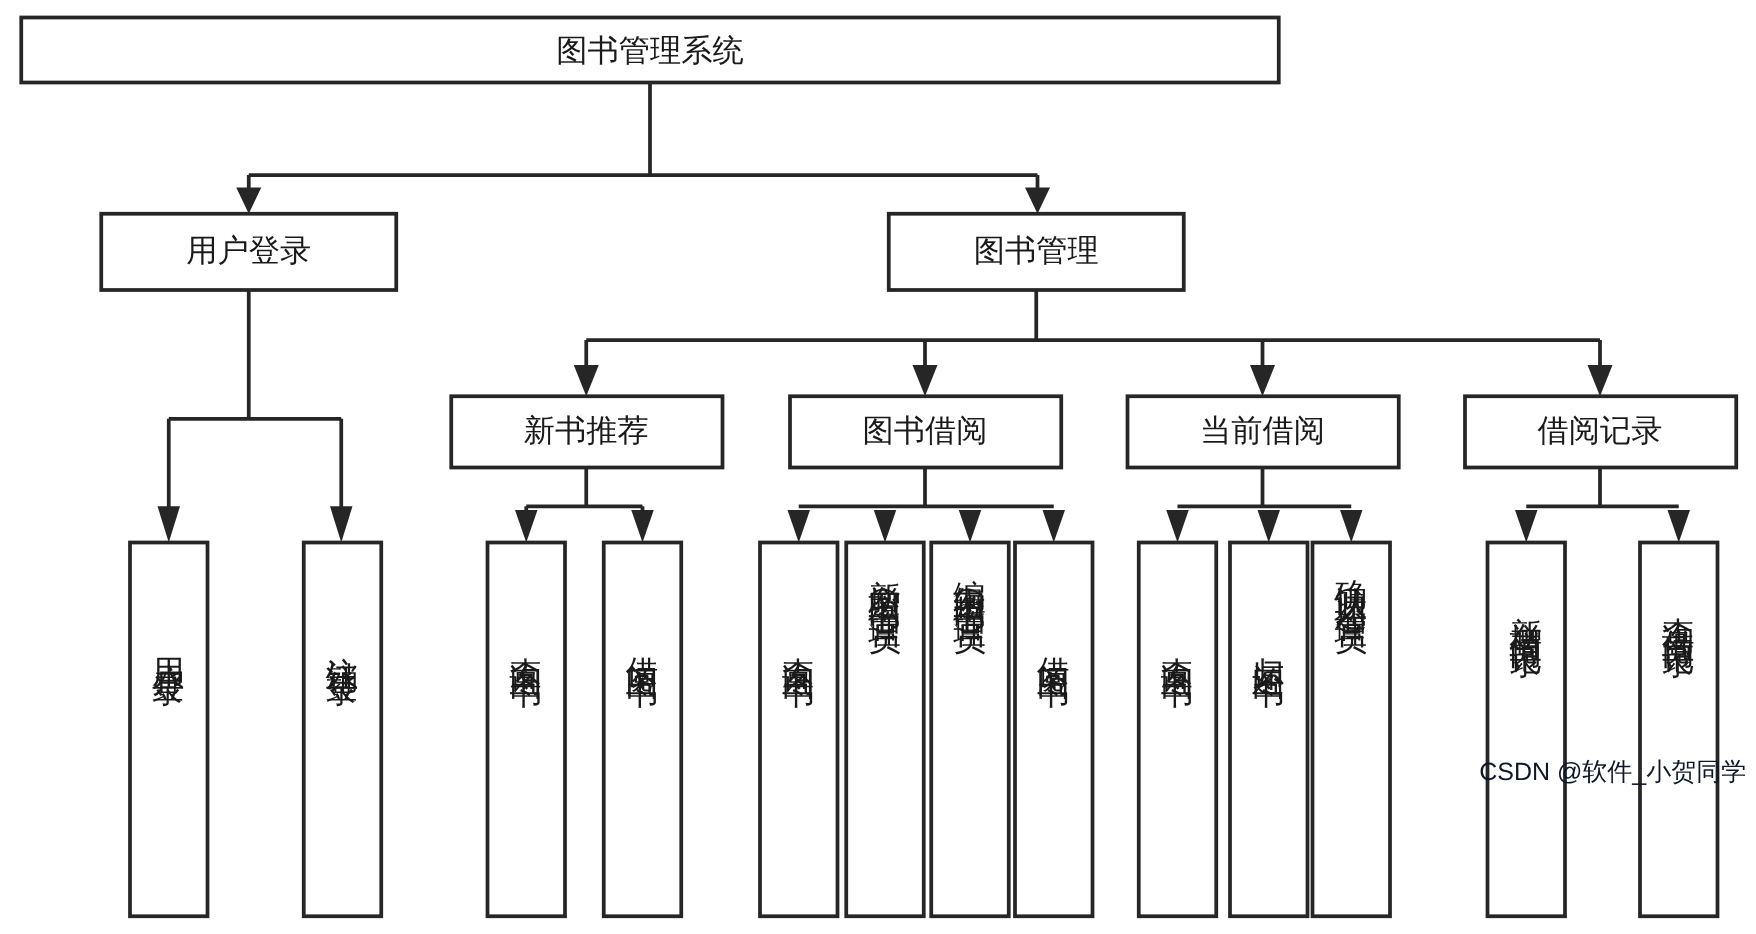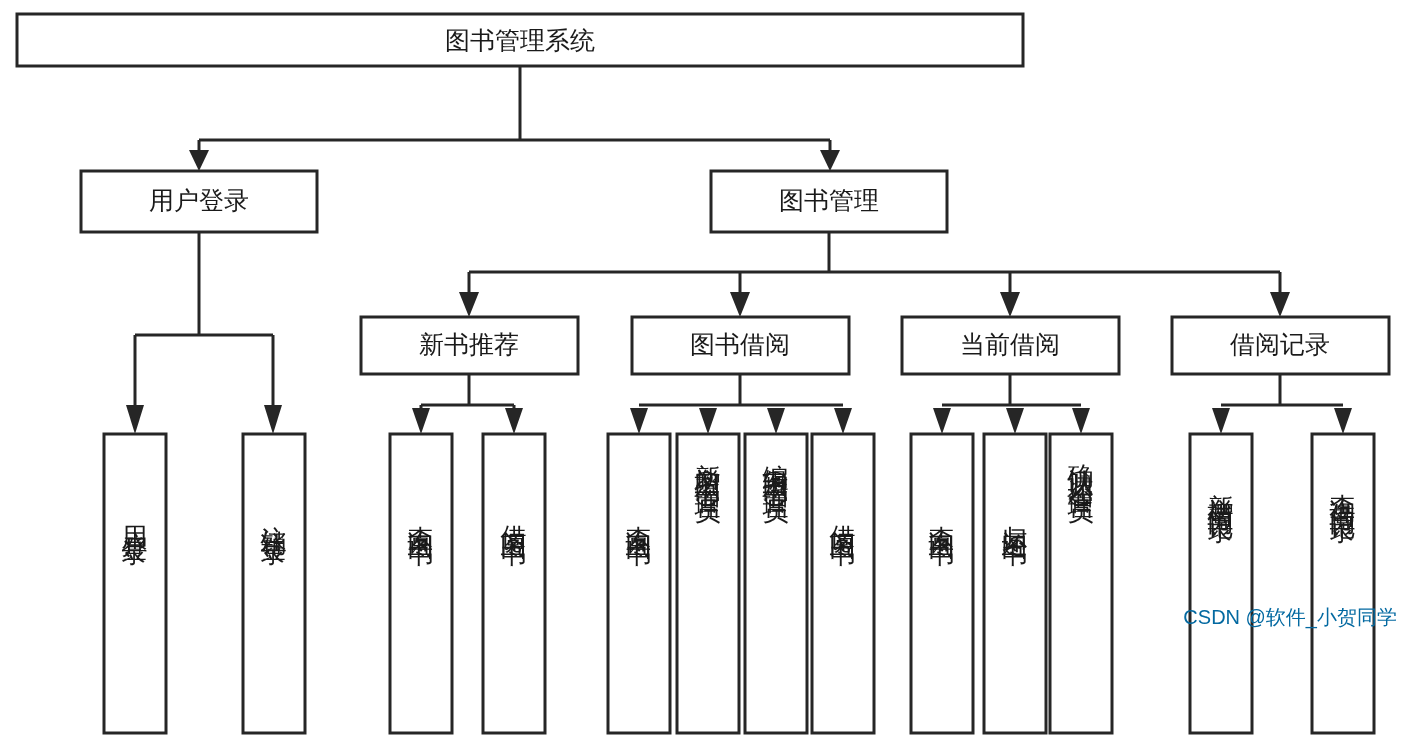--- a/index.html
+++ b/index.html
@@ -63,21 +63,21 @@
     transform: translateX(-50%);
     pointer-events: none;
     user-select: none;
   }
   .watermark {
     position: absolute;
     right: 8px;
     bottom: 5px;
     font-family: "Liberation Sans", "DejaVu Sans", sans-serif;
     font-size: 20px;
-    color: #0369a1;
+    color: #0f172a;
     white-space: nowrap;
     user-select: none;
   }
 </style>
 </head>
 <body>
 
 <div id="diagram-root">
 
   <svg id="flow-svg" viewBox="0 0 1405 747" xmlns="http://www.w3.org/2000/svg">

